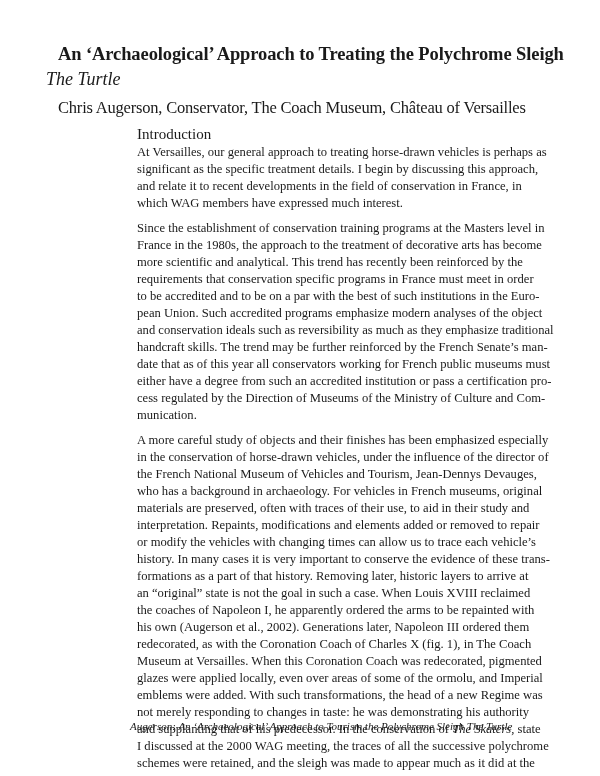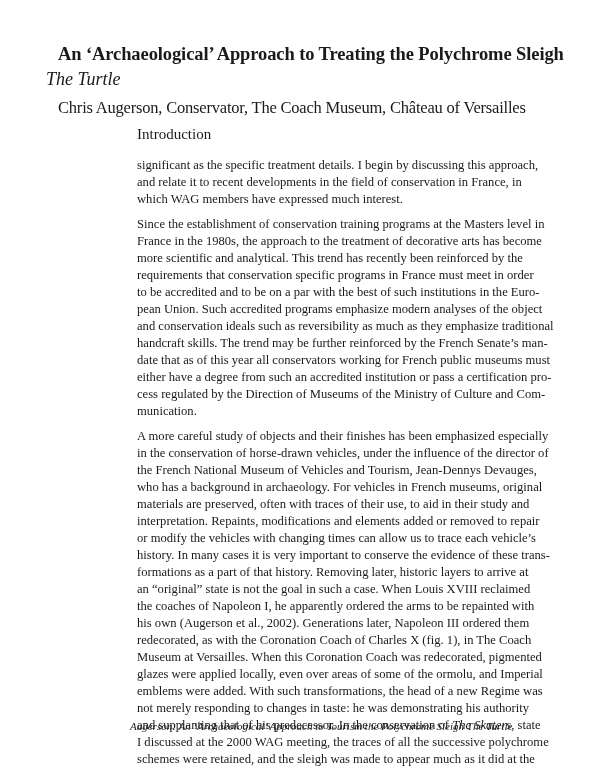--- a/index.html
+++ b/index.html
@@ -2,36 +2,37 @@
 <html><head>
 <meta charset="utf-8">
 <style>
   html, body { margin: 0; padding: 0; background: #ffffff; }
   body { width: 600px; height: 776px; position: relative; overflow: hidden;
          font-family: "Liberation Serif", "DejaVu Serif", serif; color: #1a1a1a; }
   .title { position: absolute; left: 58px; top: 44px; font-size: 18.5px; font-weight: bold; margin: 0; white-space: nowrap; letter-spacing: -0.1px; }
   .subtitle { position: absolute; left: 46px; top: 69px; font-size: 18px; font-style: italic; margin: 0; }
   .author { position: absolute; left: 58px; top: 98px; font-size: 16.5px; margin: 0; white-space: nowrap; letter-spacing: -0.2px; }
   .section { position: absolute; left: 137px; top: 126px; width: 378px; }
-  .section-heading { font-size: 15px; margin: 0 0 14px 0; font-weight: normal; }
+  .section-heading { font-size: 15px; margin: 0 0 1px 0; font-weight: normal; }
   .para { font-size: 12.6px; line-height: 17px; margin: 0 0 8px 0; text-align: left; }
   .para .line { display: block; white-space: nowrap; }
   .footer { position: absolute; left: 130px; top: 720px; font-size: 11px; font-style: italic; white-space: nowrap; color: #222; }
 </style>
 </head>
 <body>
 
 <h1 class="title">An ‘Archaeological’ Approach to Treating the Polychrome Sleigh</h1>
 <div class="subtitle">The Turtle</div>
 <div class="author">Chris Augerson, Conservator, The Coach Museum, Château of Versailles</div>
 
 <div class="section">
   <h2 class="section-heading">Introduction</h2>
 
   <p class="para">
+    <span class="line">At Versailles, our general approach to treating horse-drawn vehicles is perhaps as</span>
     <span class="line">significant as the specific treatment details. I begin by discussing this approach,</span>
     <span class="line">and relate it to recent developments in the field of conservation in France, in</span>
     <span class="line">which WAG members have expressed much interest.</span>
   </p>
 
   <p class="para">
     <span class="line">Since the establishment of conservation training programs at the Masters level in</span>
     <span class="line">France in the 1980s, the approach to the treatment of decorative arts has become</span>
     <span class="line">more scientific and analytical. This trend has recently been reinforced by the</span>
     <span class="line">requirements that conservation specific programs in France must meet in order</span>

